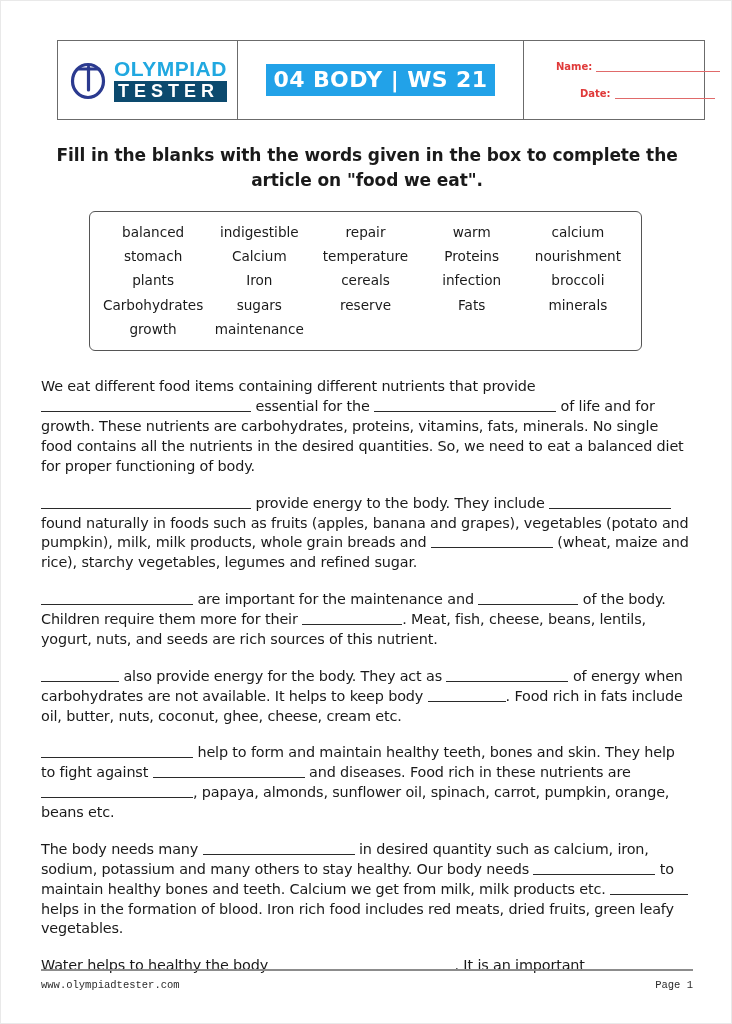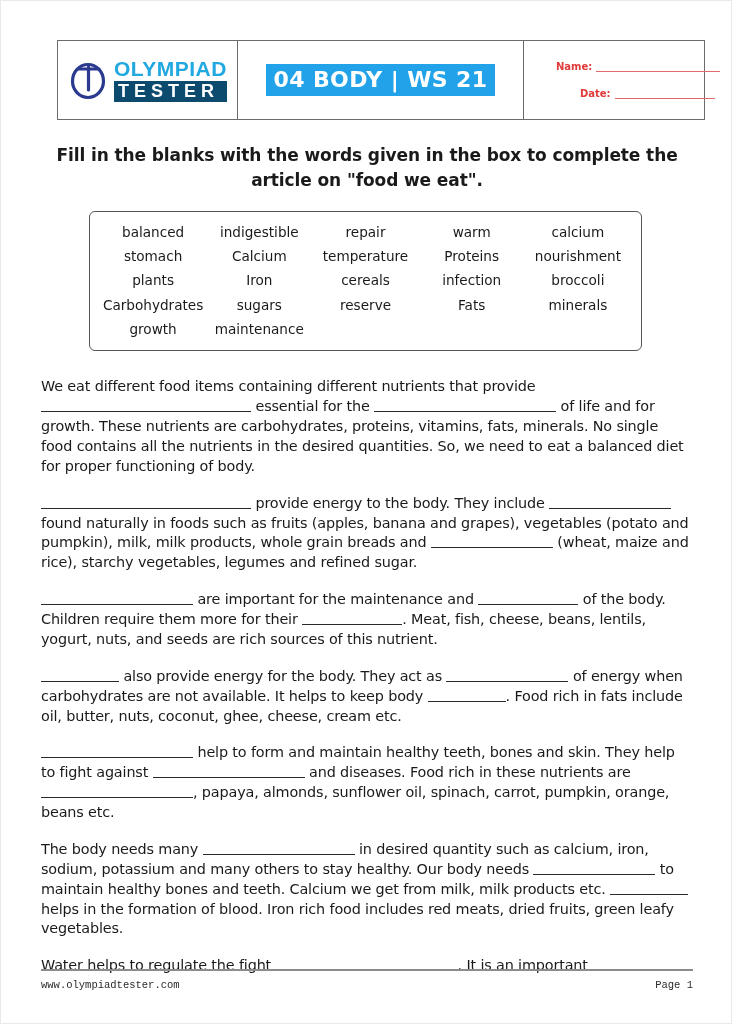--- a/index.html
+++ b/index.html
@@ -283,21 +283,21 @@
         </div>
     </div>
 
     <div id="paragraphs">
         <p class="para first"><span>We eat different food items containing different nutrients that provide </span><span class="blank b-huge"></span><span> essential for the </span><span class="blank b-xxl"></span><span> of life and for growth. These nutrients are carbohydrates, proteins, vitamins, fats, minerals. No single food contains all the nutrients in the desired quantities. So, we need to eat a balanced diet for proper functioning of body.</span></p>
         <p class="para"><span class="blank b-huge"></span><span> provide energy to the body. They include </span><span class="blank b-lg"></span><span> found naturally in foods such as fruits (apples, banana and grapes), vegetables (potato and pumpkin), milk, milk products, whole grain breads and </span><span class="blank b-lg"></span><span> (wheat, maize and rice), starchy vegetables, legumes and refined sugar.</span></p>
         <p class="para"><span class="blank b-xl"></span><span> are important for the maintenance and </span><span class="blank b-md"></span><span> of the body. Children require them more for their </span><span class="blank b-md"></span><span>. Meat, fish, cheese, beans, lentils, yogurt, nuts, and seeds are rich sources of this nutrient.</span></p>
         <p class="para"><span class="blank b-sm"></span><span> also provide energy for the body. They act as </span><span class="blank b-lg"></span><span> of energy when carbohydrates are not available. It helps to keep body </span><span class="blank b-sm"></span><span>. Food rich in fats include oil, butter, nuts, coconut, ghee, cheese, cream etc.</span></p>
         <p class="para"><span class="blank b-xl"></span><span> help to form and maintain healthy teeth, bones and skin. They help to fight against </span><span class="blank b-xl"></span><span> and diseases. Food rich in these nutrients are </span><span class="blank b-xl"></span><span>, papaya, almonds, sunflower oil, spinach, carrot, pumpkin, orange, beans etc.</span></p>
         <p class="para"><span>The body needs many </span><span class="blank b-xl"></span><span> in desired quantity such as calcium, iron, sodium, potassium and many others to stay healthy. Our body needs </span><span class="blank b-lg"></span><span> to maintain healthy bones and teeth. Calcium we get from milk, milk products etc. </span><span class="blank b-sm"></span><span> helps in the formation of blood. Iron rich food includes red meats, dried fruits, green leafy vegetables.</span></p>
-        <p class="para"><span>Water helps to regulate the fight </span><span class="blank b-xxl"></span><span>. It is an important</span></p>
+        <p class="para"><span>Water helps to healthy the body </span><span class="blank b-xxl"></span><span>. It is an important</span></p>
       </div>
 
   </div>
 
   <div class="footer-rule"></div>
   <div class="footer">
     <span>www.olympiadtester.com</span>
     <span>Page 1</span>
   </div>
 

